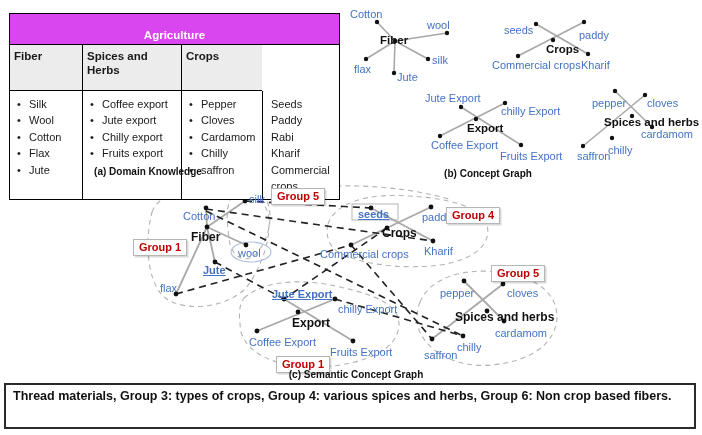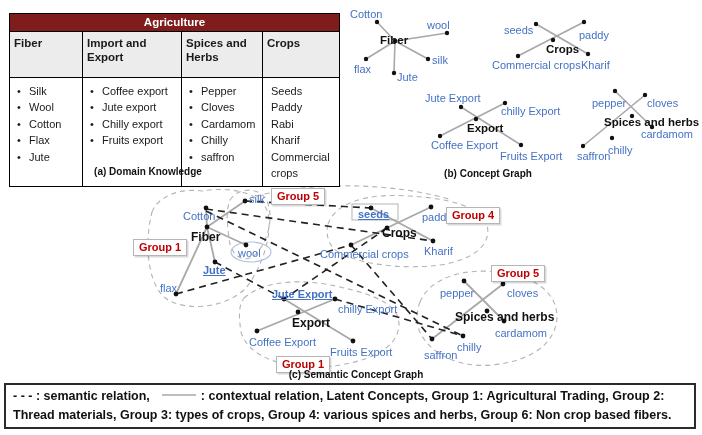--- a/index.html
+++ b/index.html
@@ -2,22 +2,22 @@
 <html><head>
 <meta charset="utf-8">
 <style>
   html,body{margin:0;padding:0;background:#fff;}
   .fig{position:relative;width:702px;height:435px;background:#fff;overflow:hidden;
        font-family:"Liberation Sans",sans-serif;color:#1a1a1a;}
   svg.overlay{position:absolute;left:0;top:0;pointer-events:none;}
 
   
   .tbl{position:absolute;left:9px;top:13px;width:331px;border:1px solid #000;background:#fff;box-sizing:border-box;}
-  .tbl-title{background:#7f1d1d;color:#fff;font-weight:bold;font-size:11.5px;text-align:center;
-             padding:2px 0 3px;border-bottom:1px solid #000;}
+  .tbl-title{background:#d946ef;color:#fff;font-weight:bold;font-size:11.5px;text-align:center;
+             padding:15px 0 3px;border-bottom:1px solid #000;}
   .tbl-row{display:grid;grid-template-columns:72px 99px 81px 77px;}
   .tbl-row > div{border-left:1px solid #000;box-sizing:border-box;}
   .tbl-row > div:first-child{border-left:none;}
   .hcell{background:#ececec;font-weight:bold;font-size:11.5px;padding:4px 4px 12px;border-bottom:1px solid #000;line-height:1.25;}
   .bcell{font-size:11px;padding:5px 1px 4px;min-height:94px;line-height:1.5;}
   ul.blt{margin:0;padding:0;list-style:none;}
   ul.blt li{position:relative;padding-left:18px;}
   ul.blt li::before{content:"\2022";position:absolute;left:6px;}
   .plain div{padding-left:7px;}
 
@@ -139,21 +139,20 @@
       <circle cx="504" cy="321" r="2.4"></circle>
         <circle cx="463" cy="336" r="2.4"></circle>
         <circle cx="432" cy="339" r="2.4"></circle>
     </g>
   </svg>
 
   <div class="tbl">
     <div class="tbl-title">Agriculture</div>
     <div class="tbl-row">
       <div class="hcell">Fiber</div>
-      <div class="hcell">Import and Export</div>
       <div class="hcell">Spices and Herbs</div>
       <div class="hcell">Crops</div>
     </div>
     <div class="tbl-row">
       <div class="bcell">
         <ul class="blt">
           <li>Silk</li>
           <li>Wool</li>
           <li>Cotton</li>
           <li>Flax</li>
@@ -244,18 +243,16 @@
 
   <div class="grp" style="left:133px;top:239px;">Group 1</div>
   <div class="grp" style="left:271px;top:188px;">Group 5</div>
   <div class="grp" style="left:446px;top:199px;margin-top:8px;">Group 4</div>
   <div class="grp" style="left:491px;top:265px;">Group 5</div>
   <div class="grp" style="left:276px;top:356px;">Group 1</div>
 
   <div class="cap" style="left:266px;top:369px;width:180px;">(c) Semantic Concept Graph</div>
 
   <div class="legend">
-    <div><span>- - -</span>
-      <span>: semantic relation,</span><span class="ctx-line"></span><span>: contextual relation, Latent Concepts, Group 1: Agricultural Trading, Group 2:</span></div>
     <div>Thread materials, Group 3: types of crops, Group 4: various spices and herbs, Group 6: Non crop based fibers.</div>
   </div>
 
 </div>
 
 </body></html>

